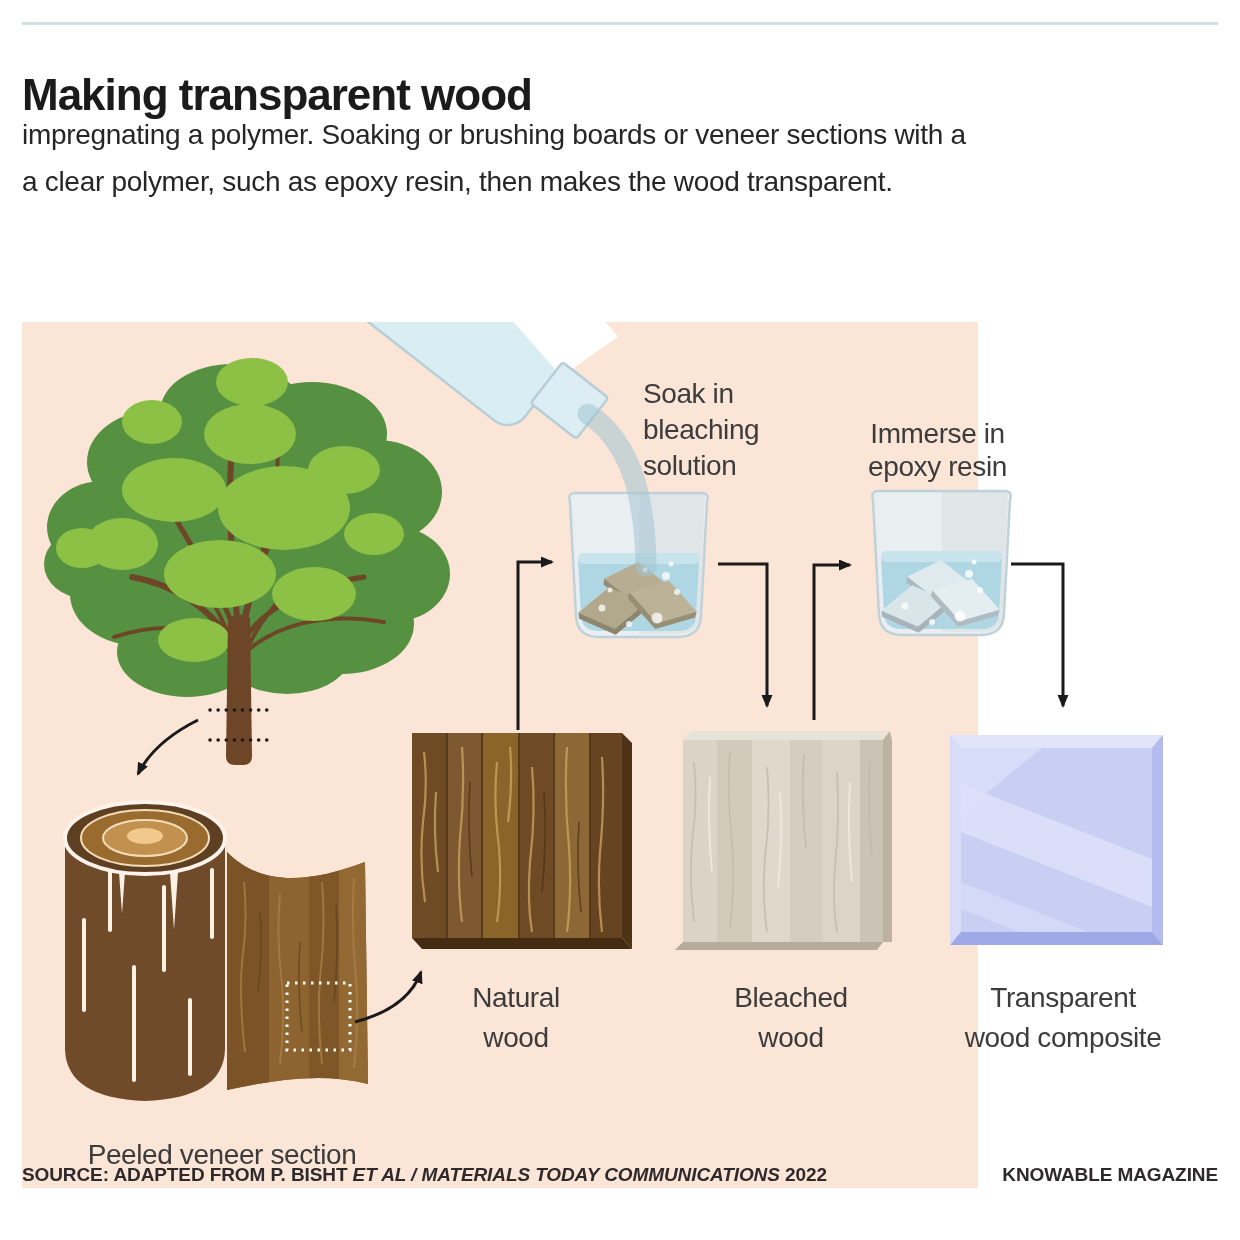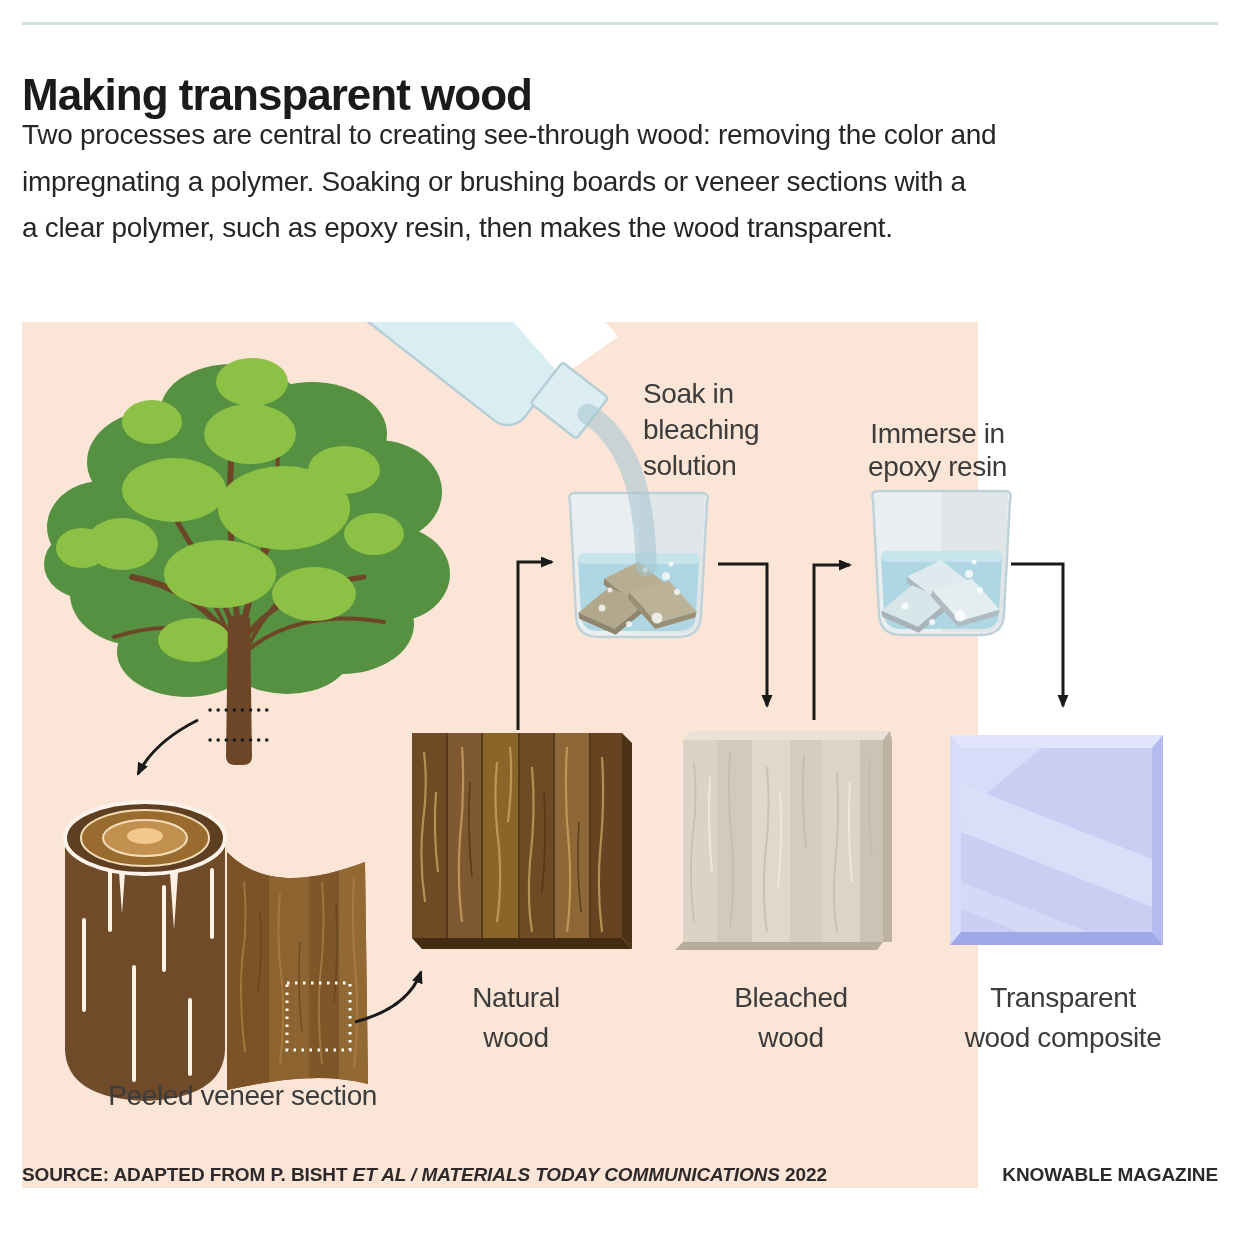--- a/index.html
+++ b/index.html
@@ -23,36 +23,35 @@
   }
   .panel svg{position:absolute;left:0;top:0;}
   .lbl{position:absolute;color:#3c3c3c;font-size:28px;letter-spacing:-0.4px;z-index:5;}
   .lbl div{white-space:nowrap;}
   .soak{left:621px;top:54px;text-align:left;line-height:36px;}
   .immerse{left:818px;top:95px;width:195px;text-align:center;line-height:33px;}
   .stage{line-height:40px;text-align:center;}
   .stage-natural{left:404px;top:656px;width:180px;}
   .stage-bleached{left:679px;top:656px;width:180px;}
   .stage-transparent{left:911px;top:656px;width:260px;}
-  .peeled{left:45px;top:758px;width:310px;text-align:right;}
+  .peeled{left:45px;top:817px;width:310px;text-align:center;}
   .footer{
     position:absolute;left:22px;top:1164px;width:1196px;
     display:flex;justify-content:space-between;
     font-size:19px;font-weight:bold;color:#2e2a2b;letter-spacing:-0.1px;
   }
   .footer .it{font-style:italic;}
 </style>
 </head>
 <body>
 
 <div class="topline"></div>
 <h1 class="title">Making transparent wood</h1>
 
 <div class="intro">
-  <div>Two processes are central to creating see-through wood: removing the color and</div>
   <div>impregnating a polymer. Soaking or brushing boards or veneer sections with a</div>
   <div>a clear polymer, such as epoxy resin, then makes the wood transparent.</div>
 </div>
 
 <div class="panel">
 
 <svg width="1196" height="866" viewBox="0 0 1196 866">
   <defs>
     <marker id="ah" markerUnits="userSpaceOnUse" markerWidth="16" markerHeight="14" refX="11" refY="5.5" orient="auto">
       <path d="M0 0 L13 5.5 L0 11 Z" fill="#1a1a1a"></path>

